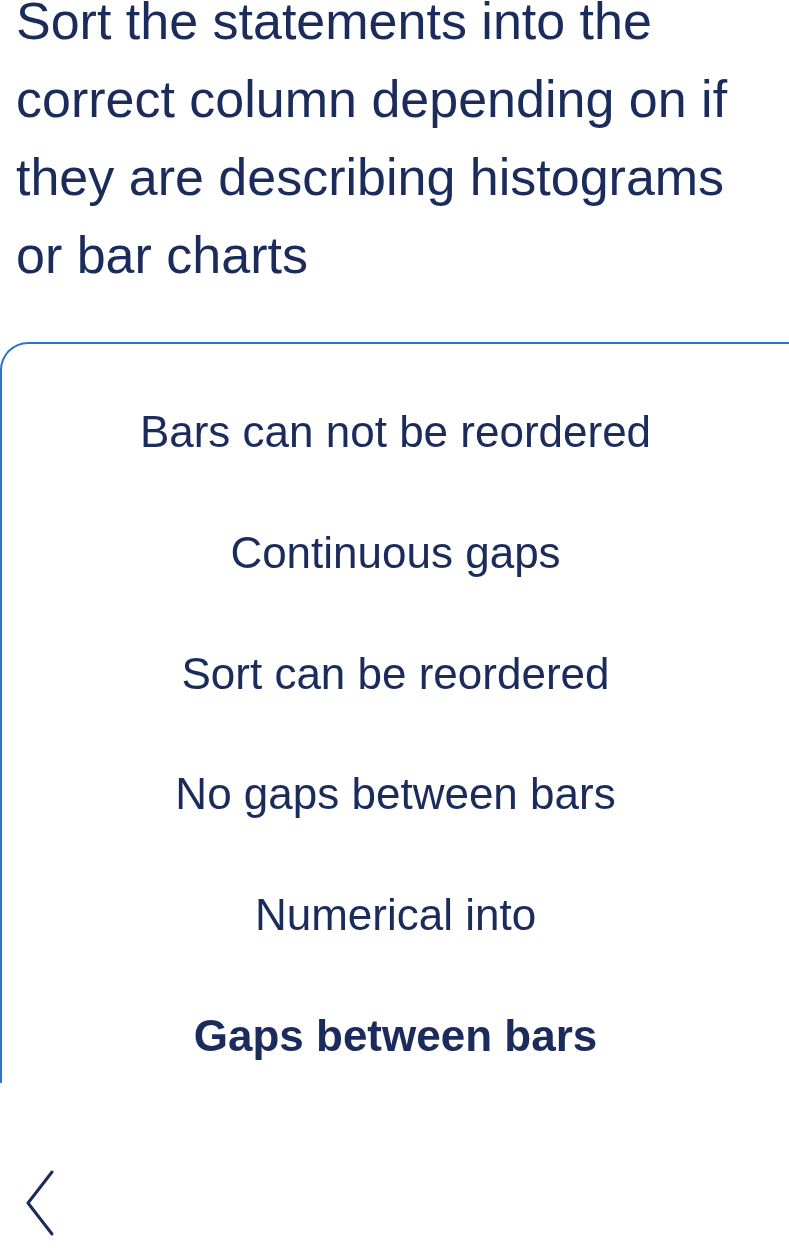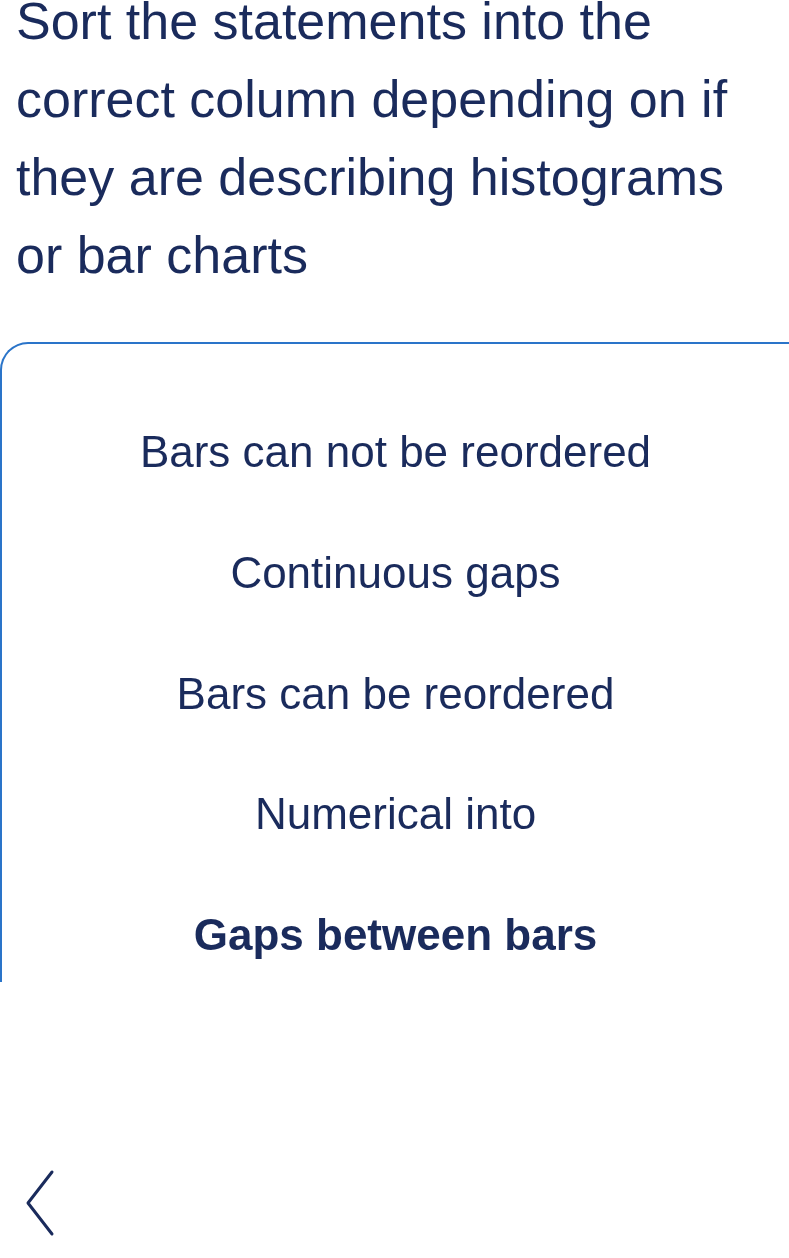--- a/index.html
+++ b/index.html
@@ -22,21 +22,21 @@
       line-height: 1.5;
       font-weight: 400;
       margin-top: -18px;
     }
     .card {
       margin-top: 48px;
       border: 2px solid #2a74c9;
       border-right: none;
       border-bottom: none;
       border-radius: 28px 0 0 0;
-      padding-top: 82px;
+      padding-top: 62px;
       padding-bottom: 20px;
     }
     .statement {
       text-align: center;
       font-size: 44px;
       line-height: 1.2;
       margin-bottom: 68px;
       cursor: grab;
     }
     .statement:last-child {
@@ -60,21 +60,22 @@
     }
   </style>
 </head>
 <body>
 
 <div class="instruction">Sort the statements into the correct column depending on if they are describing histograms or bar charts</div>
 
 <div class="card">
   <div class="statement">Bars can not be reordered</div>
   <div class="statement">Continuous gaps</div>
-  <div class="statement">Bars can be reordered</div>
+  <div class="statement">Sort can be reordered</div>
+  <div class="statement">No gaps between bars</div>
   <div class="statement">Numerical into</div>
   <div class="statement">Gaps between bars</div>
 </div>
 
 <div class="nav-arrow">
   <span>
     <svg viewBox="0 0 40 70" fill="none" stroke="#1a2b5c" stroke-width="3" stroke-linecap="round" stroke-linejoin="round">
       <polyline points="32,4 8,35 32,66"></polyline>
     </svg>
   </span>

